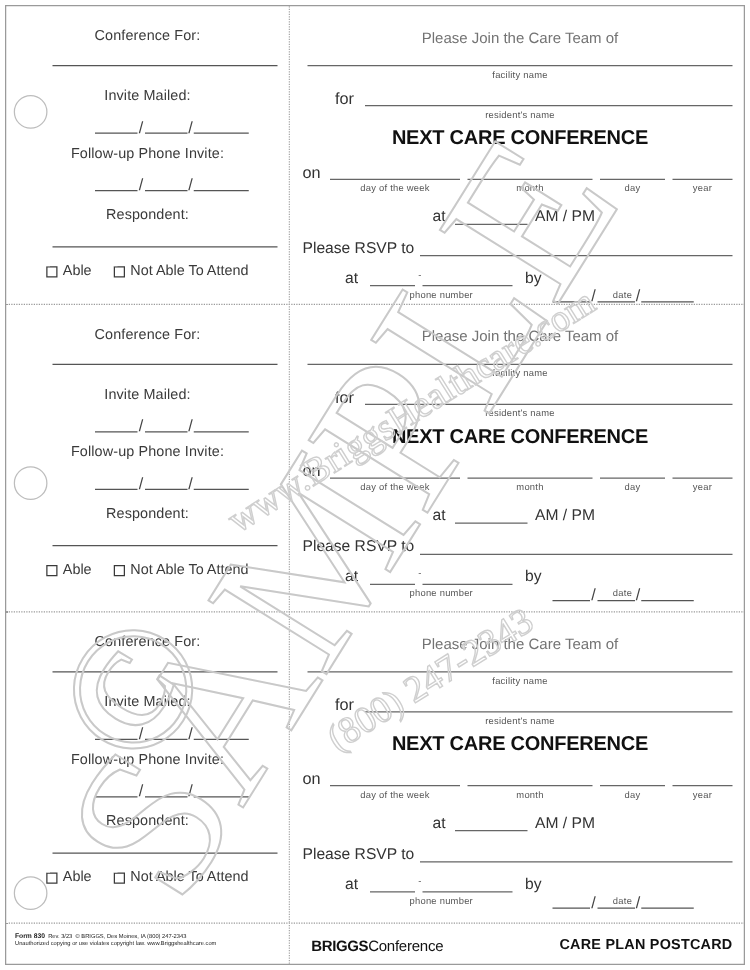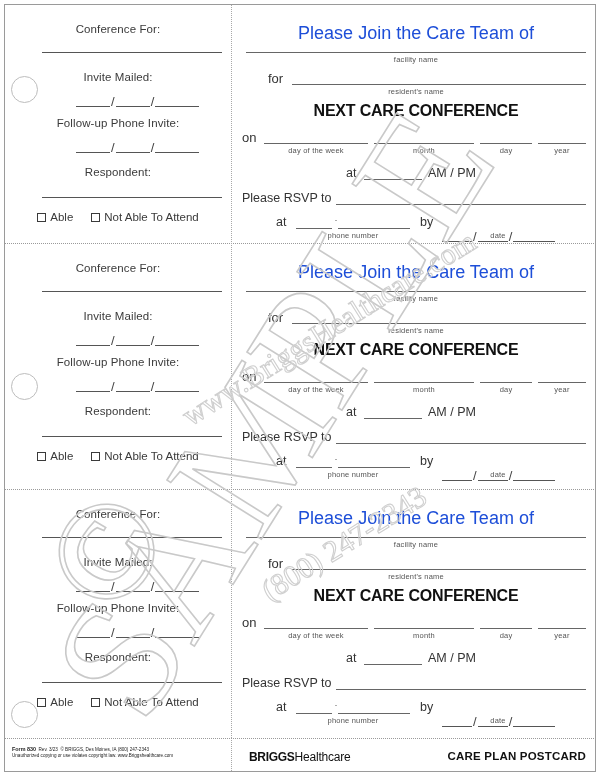--- a/index.html
+++ b/index.html
@@ -20,21 +20,21 @@
   .rule{position:absolute;height:0;border-top:1px solid #555;}
   .datefields{position:absolute;display:flex;align-items:flex-end;}
   .datefields .seg{border-bottom:1px solid #555;height:13px;}
   .datefields .sl{font-size:13px;line-height:12px;color:#444;padding:0 1px;transform:translateY(1px);}
   .checks{position:absolute;width:100%;display:flex;justify-content:center;gap:18px;font-size:11.5px;color:#3a3a3a;align-items:center;}
   .chk{display:inline-flex;align-items:center;gap:4px;}
   .box{display:inline-block;width:7px;height:7px;border:1.4px solid #3a3a3a;position:relative;}
   .box:after{content:"";position:absolute;left:-1.4px;top:-3px;width:3px;height:2px;background:#fff;}
 
   
-  .p-title{position:absolute;width:100%;text-align:center;font-size:18px;color:#1d4ed8;}
+  .p-title{position:absolute;width:100%;text-align:center;font-size:12px;color:#737373;}
   .p-rule{position:absolute;height:0;border-top:1px solid #666;}
   .p-sub{position:absolute;font-size:7.5px;color:#555;text-align:center;letter-spacing:.2px;}
   .p-word{position:absolute;font-size:13px;color:#333;}
   .p-head{position:absolute;width:100%;text-align:center;font-size:16px;font-weight:bold;color:#111;letter-spacing:-.2px;}
   .p-small{position:absolute;font-size:12.5px;color:#333;}
 
   
   .wm{position:absolute;left:0;top:0;width:600px;height:776px;pointer-events:none;overflow:hidden;}
   .wm svg{position:absolute;left:0;top:0;}
   .wm-sample{font-family:"Liberation Serif",serif;font-size:170px;fill:none;stroke:#c9c9c9;stroke-width:1.6;}
@@ -301,18 +301,18 @@
   <div class="footer">
     <div class="f-left">
       <div>
         <b>Form 830</b>
         &nbsp;<span>Rev. 3/23</span>
         &nbsp;<span>© BRIGGS, Des Moines, IA  (800) 247-2343</span>
       </div>
       <div>Unauthorized copying or use violates copyright law.   www.Briggshealthcare.com</div>
     </div>
     <div class="f-brand">
-      <span class="bold">BRIGGS</span><span class="light">Healthcare</span>
+      <span class="bold">BRIGGS</span><span class="light">Conference</span>
     </div>
     <div class="f-right">CARE PLAN POSTCARD</div>
   </div>
 
 </div>
 
 </body></html>

